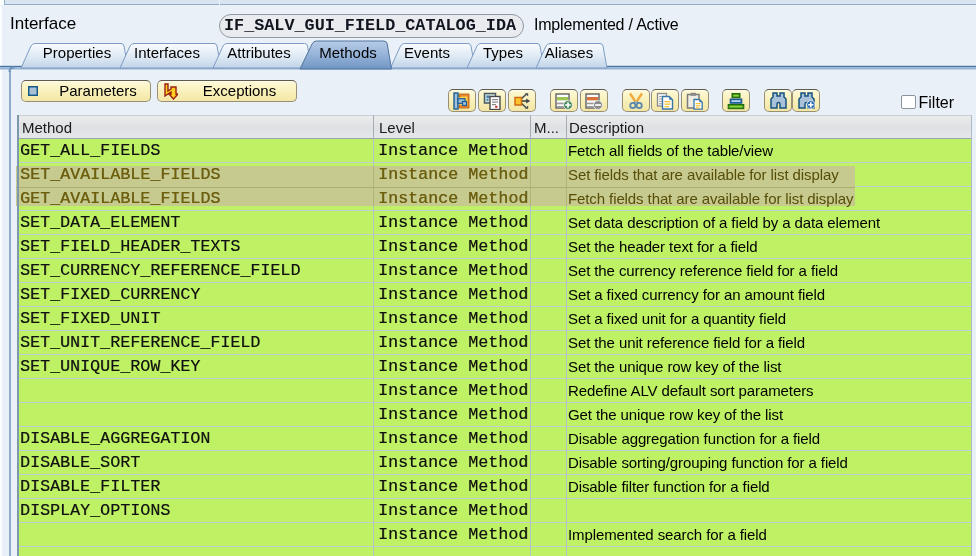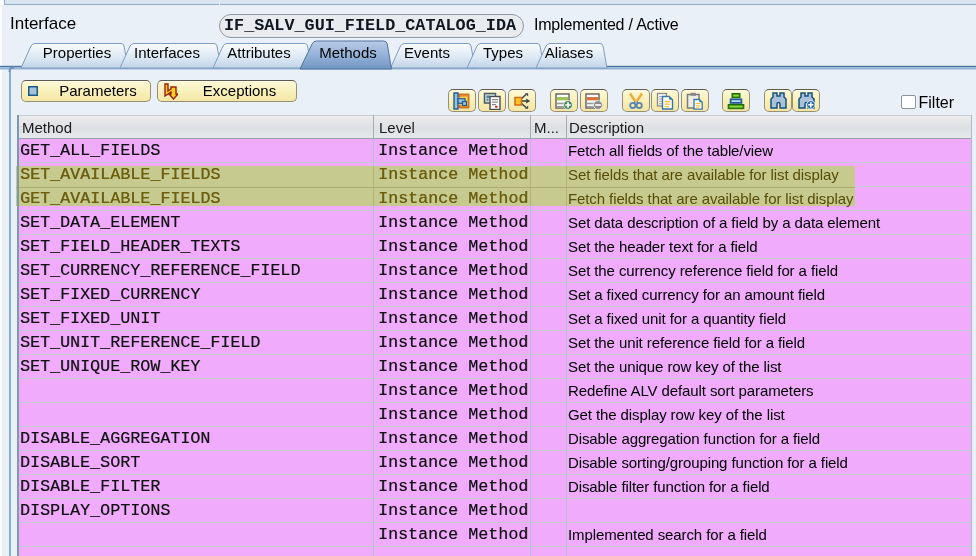--- a/index.html
+++ b/index.html
@@ -3,21 +3,21 @@
 *{margin:0;padding:0;box-sizing:border-box}
 html,body{width:976px;height:556px;overflow:hidden}
 body{position:relative;background:#e9f0f7;font-family:"Liberation Sans",sans-serif;color:#000}
 .abs{position:absolute}
 .mono{font-family:"Liberation Mono",monospace}
 
 .btn{position:absolute;top:80px;height:22px;border-radius:5px;border:1px solid #998f74;border-top-color:#5e5a4c;background:linear-gradient(#fdf9d7,#f9f0b9 55%,#f4e7a6);display:flex;align-items:center;font-size:15px;box-shadow:inset 0 1px 0 rgba(255,255,255,.55)}
 .ib{position:absolute;top:89px;width:28px;height:23px;border-radius:5px;border:1px solid #998f74;border-top-color:#5e5a4c;background:linear-gradient(#fdf9d7,#f8efb6 55%,#f3e6a4);display:flex;align-items:center;justify-content:center;box-shadow:inset 0 1px 0 rgba(255,255,255,.55)}
 
 #tblhead{position:absolute;left:17px;top:115px;width:954px;height:24px;background:linear-gradient(#ececec,#dee0e4 55%,#e5e8eb);border-top:1px solid #c9cfd5;border-bottom:1px solid #98a2ab}
-#rows{position:absolute;left:17px;top:139px;width:954px;height:417px;background:#f0abfc}
+#rows{position:absolute;left:17px;top:139px;width:954px;height:417px;background:#bef264}
 .row{position:relative;height:24px;border-bottom:1px solid #c0ccd7}
 .row span{position:absolute;line-height:23px;white-space:pre;z-index:3}
 .m{left:3px;font-family:"Liberation Mono",monospace;font-size:16.7px;color:#111;text-shadow:0.45px 0 rgba(0,0,0,0.45)}
 .l{left:361px;font-family:"Liberation Mono",monospace;font-size:16.7px;color:#111;text-shadow:0.45px 0 rgba(0,0,0,0.45)}
 .d{left:551px;font-size:15px;color:#000;letter-spacing:-0.1px}
 .hl{color:#6e5e06 !important}
 .hl2{color:#564d08 !important}
 .csep{position:absolute;top:115px;width:1px;height:441px;background:#b4c1cd;z-index:1}
 .hsep{position:absolute;top:115px;width:1px;height:24px;background:#a5acb4;z-index:4}
 </style></head>
@@ -254,21 +254,21 @@
       <span class="m">SET_UNIQUE_ROW_KEY</span>
       <span class="l">Instance Method</span>
       <span class="d">Set the unique row key of the list</span>
     </div>
 <div class="row">
       <span class="l">Instance Method</span>
       <span class="d">Redefine ALV default sort parameters</span>
     </div>
 <div class="row">
       <span class="l">Instance Method</span>
-      <span class="d">Get the display row key of the list</span>
+      <span class="d">Get the unique row key of the list</span>
     </div>
 <div class="row">
       <span class="m">DISABLE_AGGREGATION</span>
       <span class="l">Instance Method</span>
       <span class="d">Disable aggregation function for a field</span>
     </div>
 <div class="row">
       <span class="m">DISABLE_SORT</span>
       <span class="l">Instance Method</span>
       <span class="d">Disable sorting/grouping function for a field</span>

